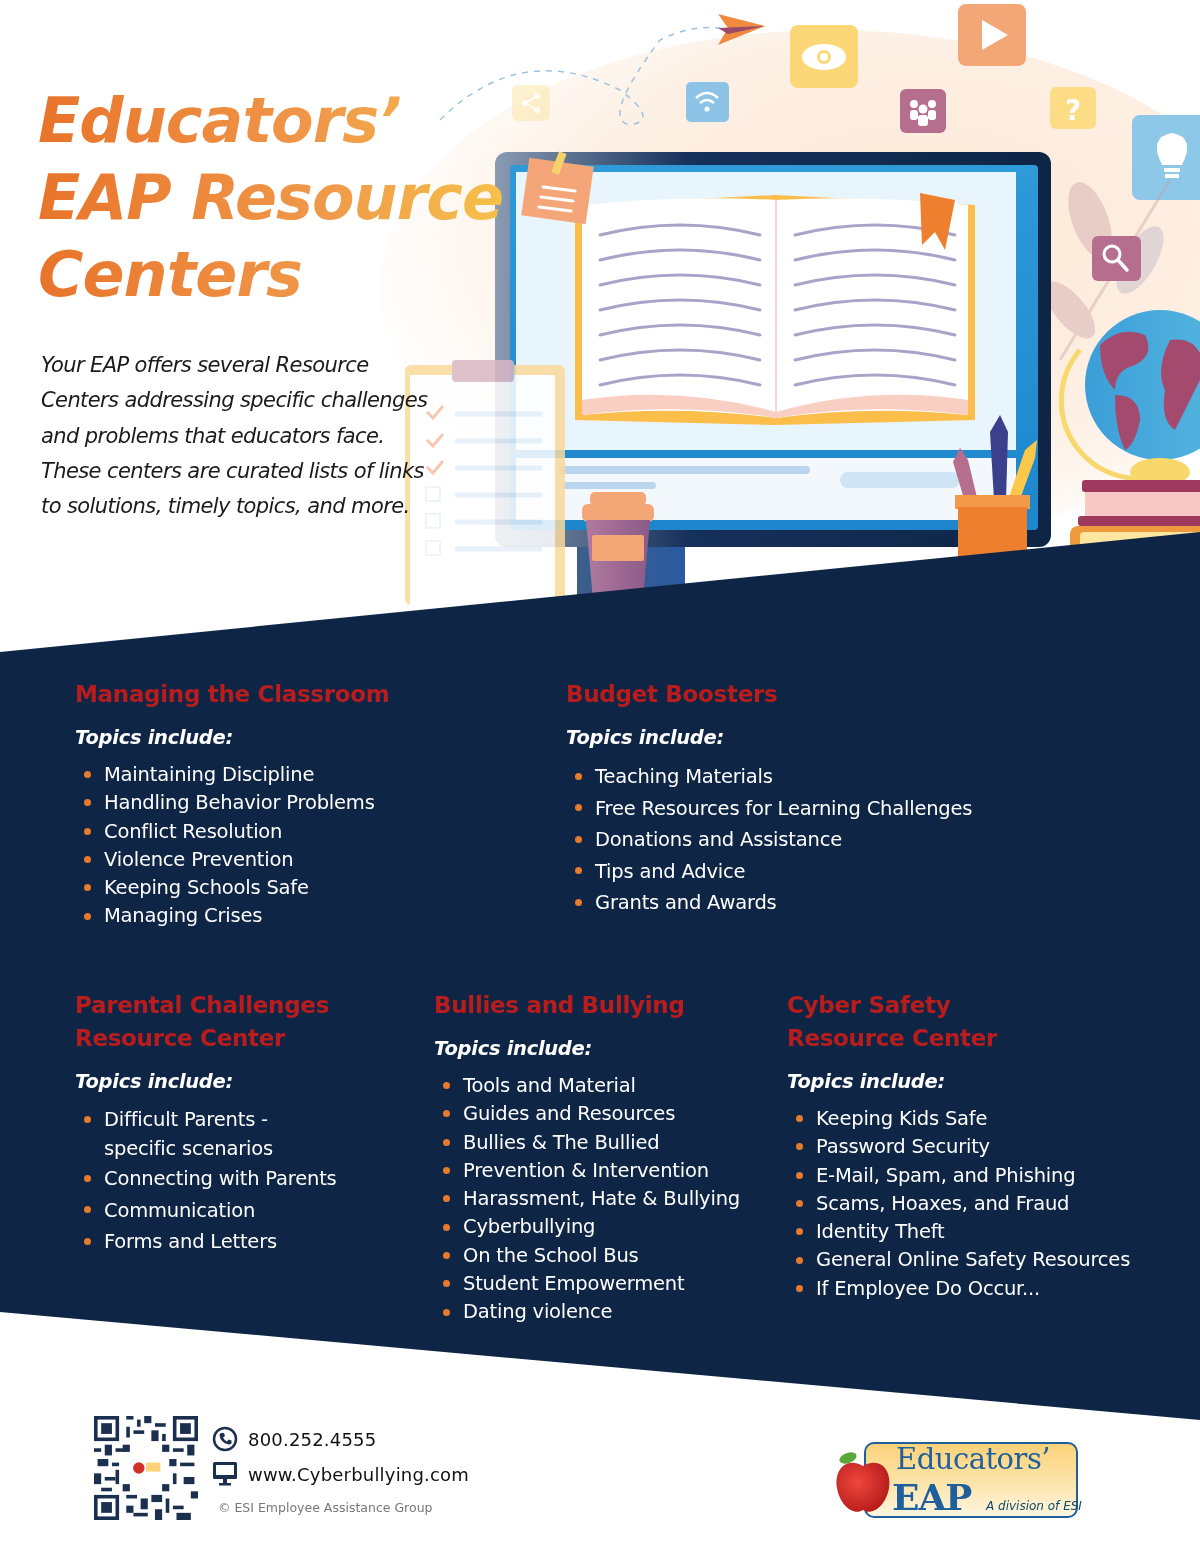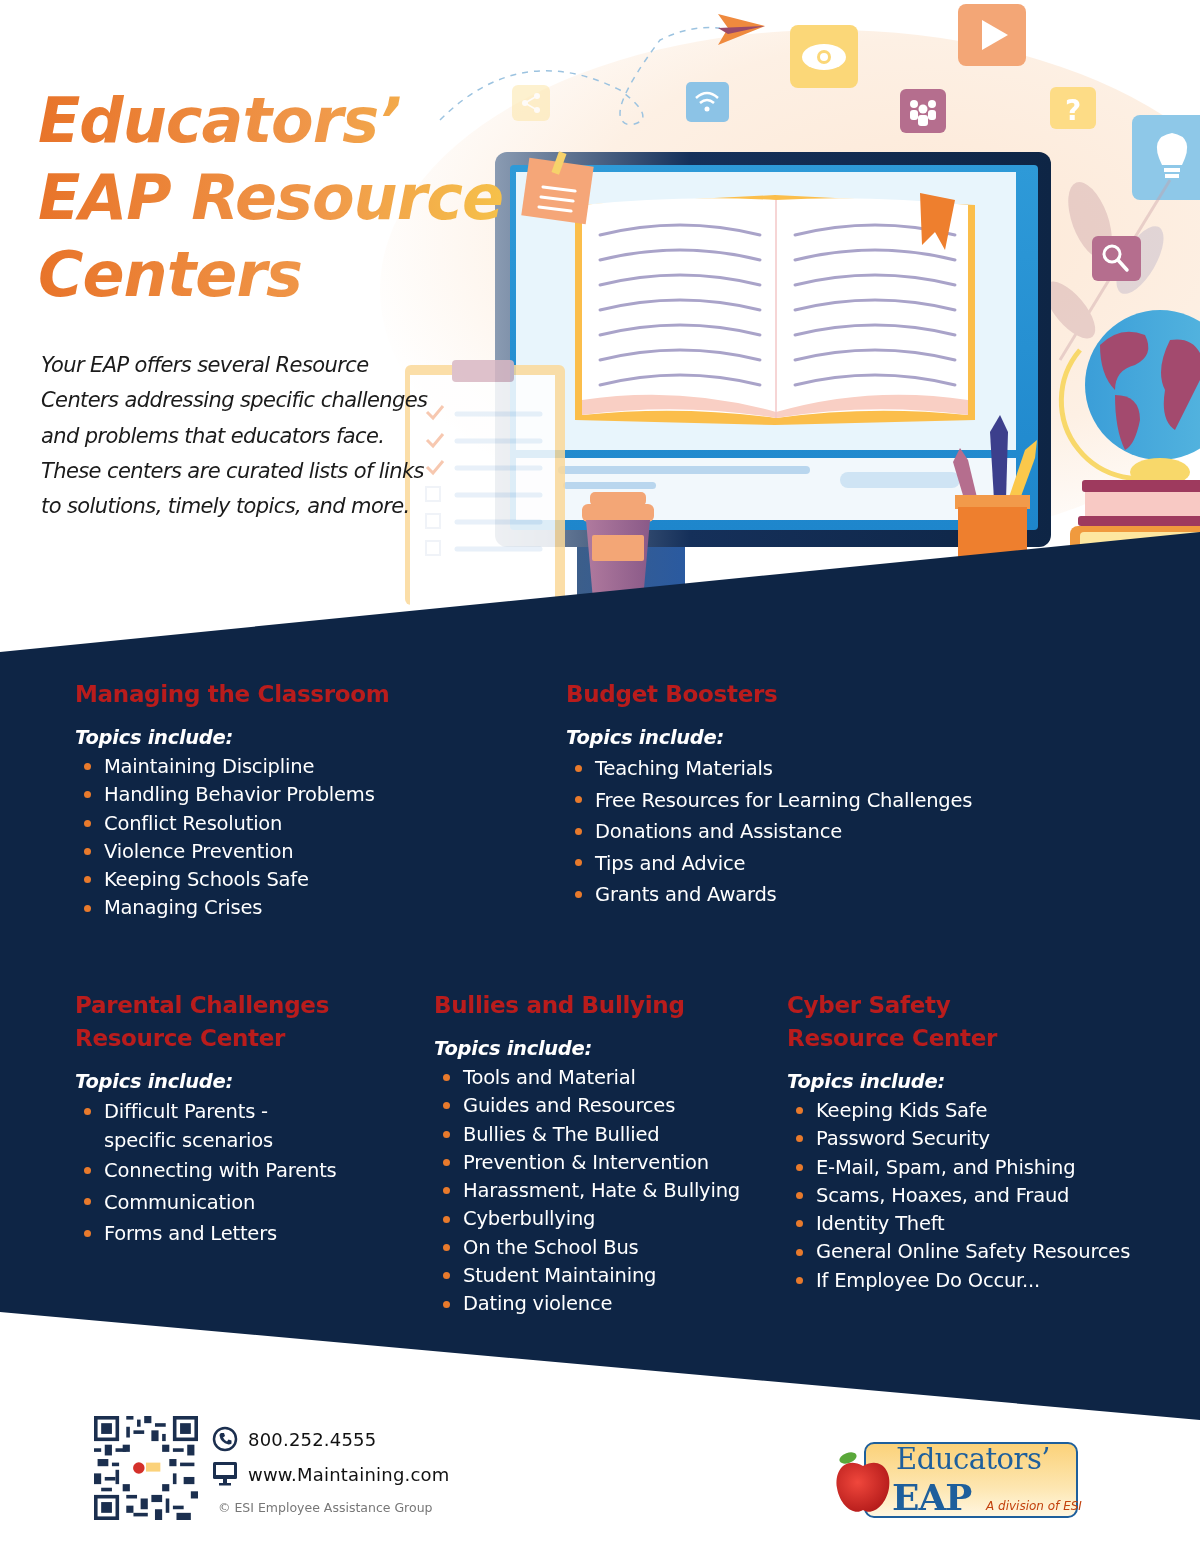--- a/index.html
+++ b/index.html
@@ -41,21 +41,21 @@
     }
     .section { position: absolute; z-index: 4; }
     .sec-title {
       font-family: "DejaVu Sans", sans-serif; font-weight: bold;
       font-size: 23px; line-height: 33px; color: #b91c1c; letter-spacing: -0.3px;
     }
     .sec-sub {
       font-family: "DejaVu Sans", sans-serif; font-weight: bold; font-style: italic;
       font-size: 19.5px; line-height: 30px; color: #ffffff; margin-top: 12px; letter-spacing: -0.3px;
     }
-    .sec-list { list-style: none; }
+    .sec-list { list-style: none; margin-top: 8px; }
     .sec-list li {
       position: relative; padding-left: 29px;
       font-family: "DejaVu Sans", sans-serif; font-size: 19.5px; color: #ffffff;
       letter-spacing: -0.2px; white-space: nowrap;
     }
     .sec-list li .bullet {
       position: absolute; left: 9px; top: 50%; width: 7px; height: 7px; margin-top: -4px;
       border-radius: 50%; background: #e87a2c;
     }
     .lh-28 li { line-height: 28.3px; }
@@ -69,21 +69,21 @@
     .copyright { position: absolute; left: 218px; top: 1500px; font-family: "DejaVu Sans", sans-serif; font-size: 12.5px; color: #777; z-index: 4; }
 
     .logo { position: absolute; left: 834px; top: 1440px; width: 250px; height: 80px; z-index: 4; }
     .logo-box {
       position: absolute; left: 30px; top: 2px; width: 214px; height: 76px;
       border: 2px solid #1e5f9c; border-radius: 10px;
       background: linear-gradient(180deg, #fbd27a 0%, #fde6b0 60%, #fff6e0 100%);
     }
     .logo-line1 { position: absolute; left: 62px; top: 2px; font-family: "DejaVu Serif", serif; font-size: 29px; color: #1e5f9c; letter-spacing: -0.5px; }
     .logo-line2 { position: absolute; left: 58px; top: 36px; font-family: "DejaVu Serif", serif; font-weight: bold; font-size: 36px; color: #1e5f9c; letter-spacing: -1px; }
-    .logo-tag { position: absolute; left: 152px; top: 59px; font-family: "DejaVu Sans", sans-serif; font-style: italic; font-size: 12px; color: #c2410c; }
+    .logo-tag { position: absolute; left: 152px; top: 59px; font-family: "DejaVu Sans", sans-serif; font-style: italic; font-size: 12px; color: #0c4a6e; }
   </style>
 </head>
 <body>
 
 <div class="hero">
   <div class="hero-wave"></div>
 
   <svg class="illus" viewBox="0 0 1200 660" width="1200" height="660">
     <defs>
       <linearGradient id="bezel" x1="0" x2="1" y1="0" y2="0">
@@ -333,21 +333,21 @@
   <div class="sec-title">Bullies and Bullying</div>
   <div class="sec-sub">Topics include:</div>
   <ul class="sec-list lh-28">
     <li><span class="bullet"></span><span>Tools and Material</span></li>
     <li><span class="bullet"></span><span>Guides and Resources</span></li>
     <li><span class="bullet"></span><span>Bullies &amp; The Bullied</span></li>
     <li><span class="bullet"></span><span>Prevention &amp; Intervention</span></li>
     <li><span class="bullet"></span><span>Harassment, Hate &amp; Bullying</span></li>
     <li><span class="bullet"></span><span>Cyberbullying</span></li>
     <li><span class="bullet"></span><span>On the School Bus</span></li>
-    <li><span class="bullet"></span><span>Student Maintaining</span></li>
+    <li><span class="bullet"></span><span>Student Empowerment</span></li>
     <li><span class="bullet"></span><span>Dating violence</span></li>
   </ul>
 </div>
 
 <div class="section" style="left:787px; top:989px;">
   <div class="sec-title">
     <div>Cyber Safety</div>
     <div>Resource Center</div>
   </div>
   <div class="sec-sub">Topics include:</div>
@@ -425,21 +425,21 @@
   <span class="contact-text">800.252.4555</span>
 </div>
 
 <div class="contact-row" style="top:1461px;">
   <svg width="26" height="26" viewBox="0 0 26 26">
     <rect x="1" y="1" width="24" height="17" rx="1.5" fill="#1b2f4f"></rect>
     <rect x="4" y="4" width="18" height="10" fill="#fff"></rect>
     <rect x="11" y="18" width="4" height="4" fill="#1b2f4f"></rect>
     <rect x="7" y="22" width="12" height="2.5" fill="#1b2f4f"></rect>
   </svg>
-  <span class="contact-text">www.Maintaining.com</span>
+  <span class="contact-text">www.Cyberbullying.com</span>
 </div>
 
 <div class="copyright">© ESI Employee Assistance Group</div>
 
 <div class="logo">
   <div class="logo-box"></div>
   <svg style="position:absolute; left:0; top:8px;" width="60" height="70" viewBox="0 0 60 70">
     <defs>
       <radialGradient id="appleG" cx="0.4" cy="0.4" r="0.7">
         <stop offset="0" stop-color="#f0473c"></stop>

